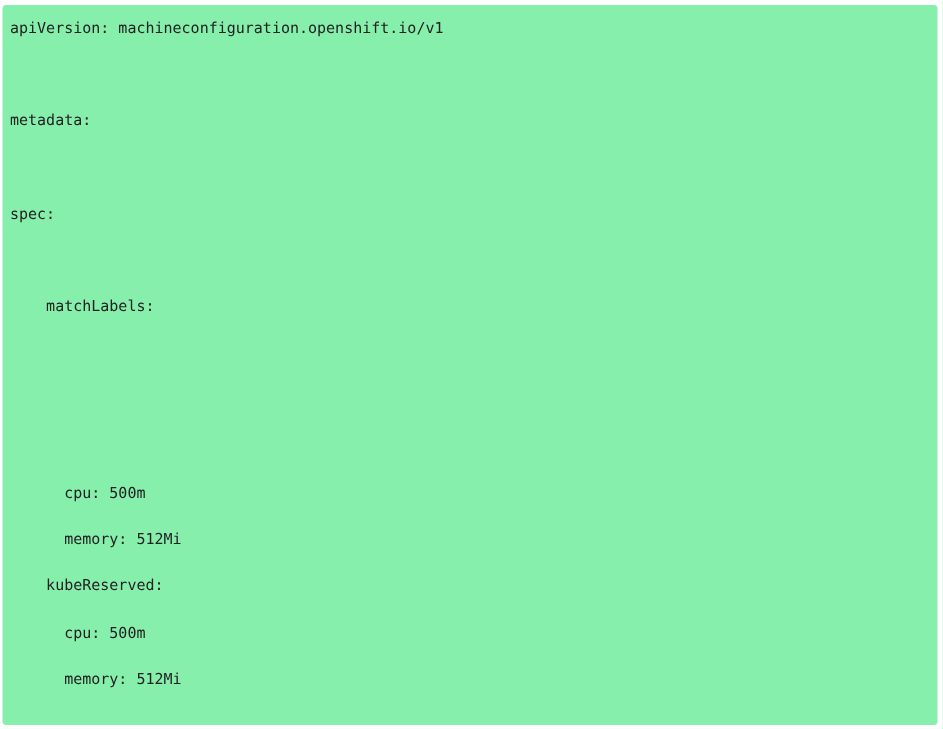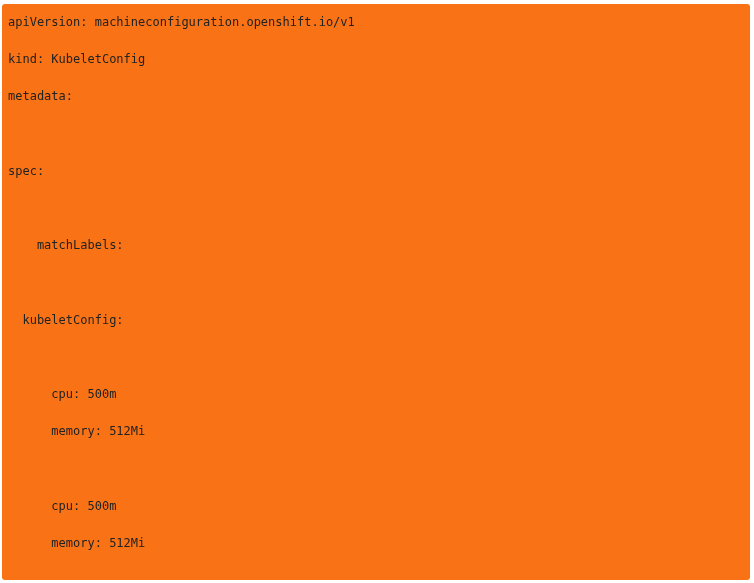--- a/index.html
+++ b/index.html
@@ -9,42 +9,41 @@
       width: 754px;
       height: 583px;
       overflow: hidden;
     }
     .code-block {
       position: absolute;
       left: 2px;
       top: 4px;
       width: 748px;
       height: 576px;
-      background: #f97316;
+      background: #86efac;
       border-radius: 3px;
       box-sizing: border-box;
     }
     .code-line {
       position: absolute;
       left: 6px;
       height: 20px;
       line-height: 20px;
       font-family: "DejaVu Sans Mono", "Liberation Mono", monospace;
       font-size: 12px;
       color: #222222;
       white-space: pre;
     }
   </style>
 </head>
 <body>
 
 <div class="code-block">
   <div class="code-line" style="top:8px">apiVersion: machineconfiguration.openshift.io/v1</div>
-  <div class="code-line" style="top:45px">kind: KubeletConfig</div>
   <div class="code-line" style="top:82px">metadata:</div>
   <div class="code-line" style="top:157px">spec:</div>
   <div class="code-line" style="top:231px">    matchLabels:</div>
-  <div class="code-line" style="top:306px">  kubeletConfig:</div>
   <div class="code-line" style="top:380px">      cpu: 500m</div>
   <div class="code-line" style="top:417px">      memory: 512Mi</div>
+  <div class="code-line" style="top:454px">    kubeReserved:</div>
   <div class="code-line" style="top:492px">      cpu: 500m</div>
   <div class="code-line" style="top:529px">      memory: 512Mi</div>
 </div>
 
 </body></html>

